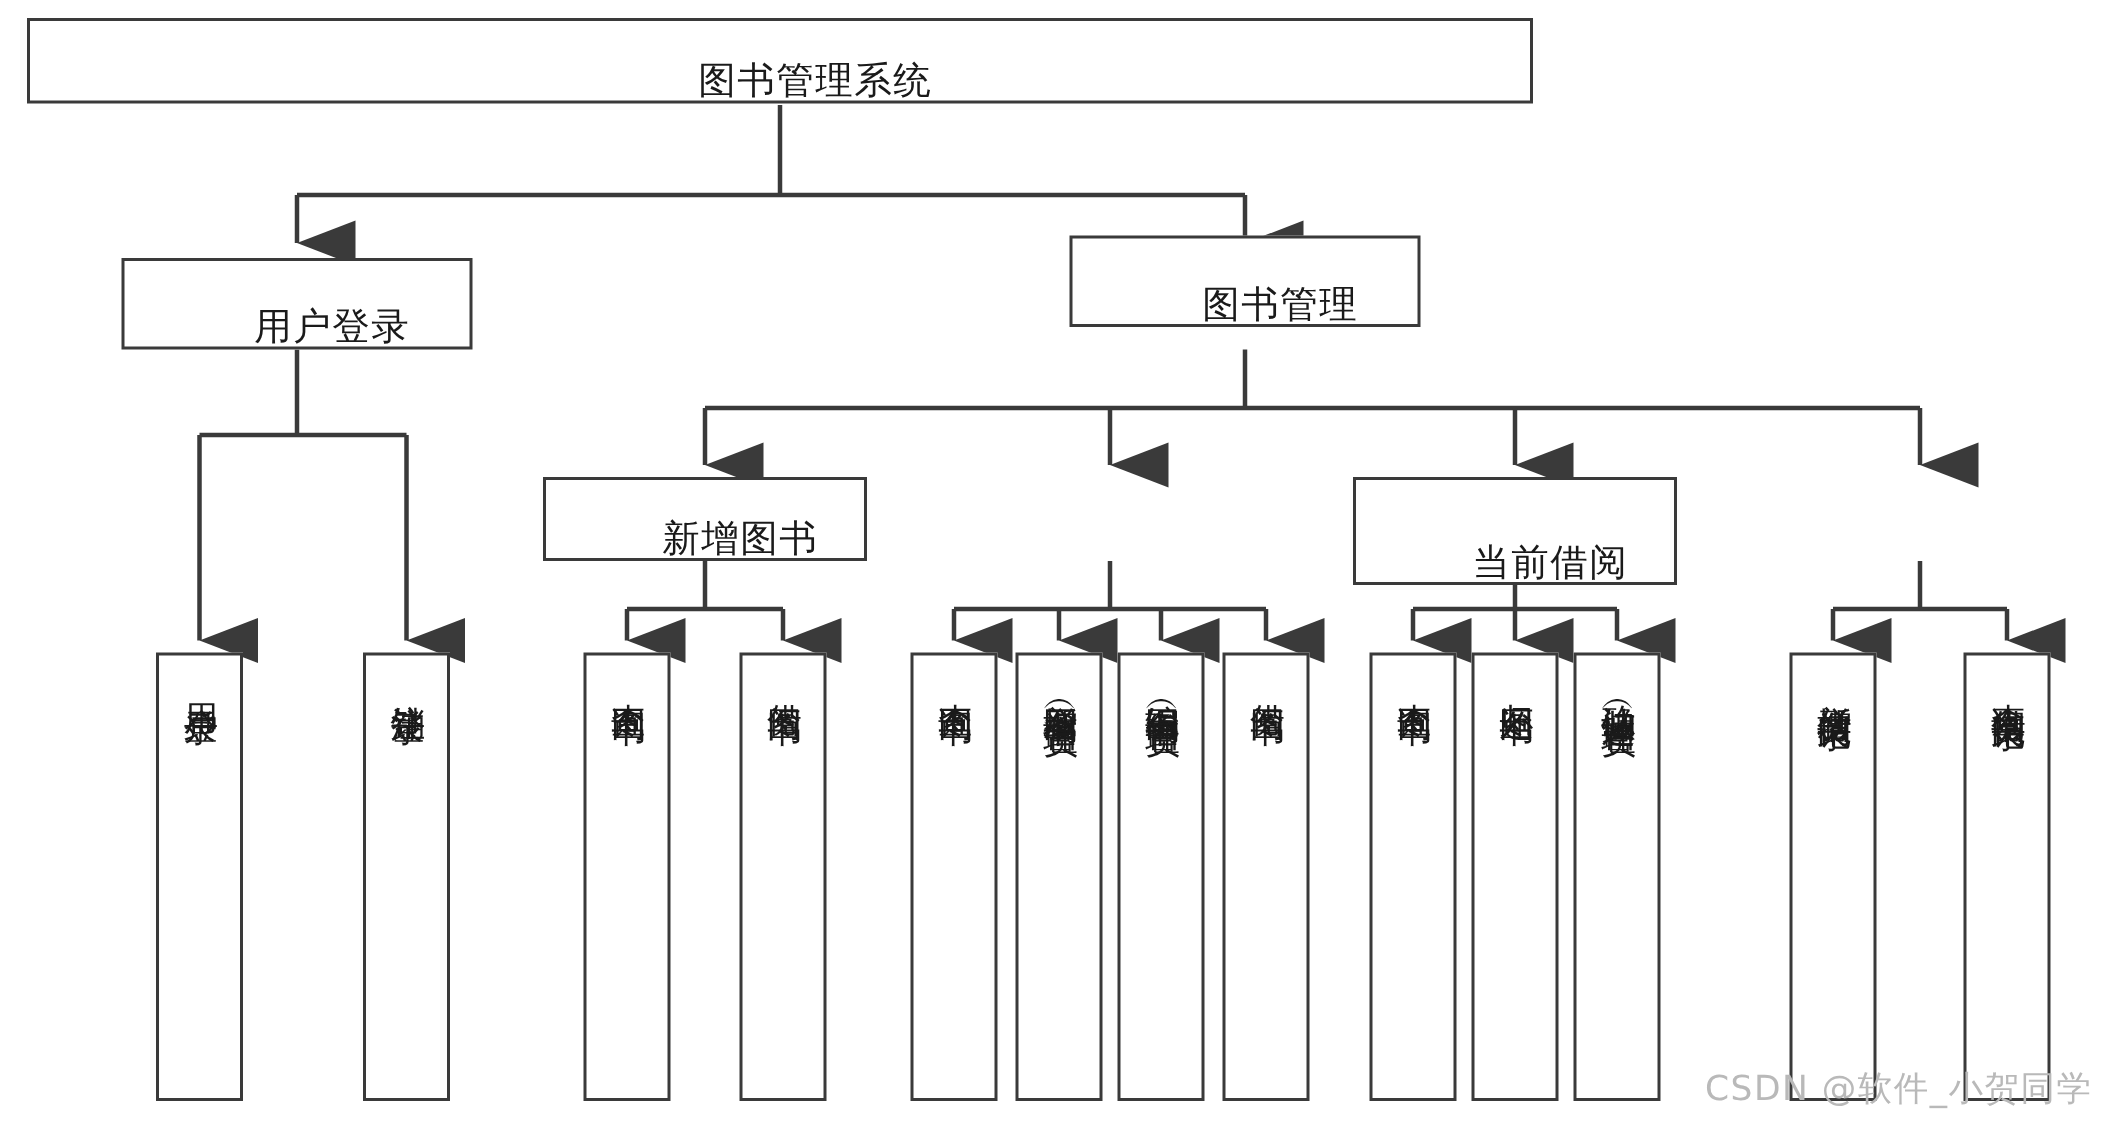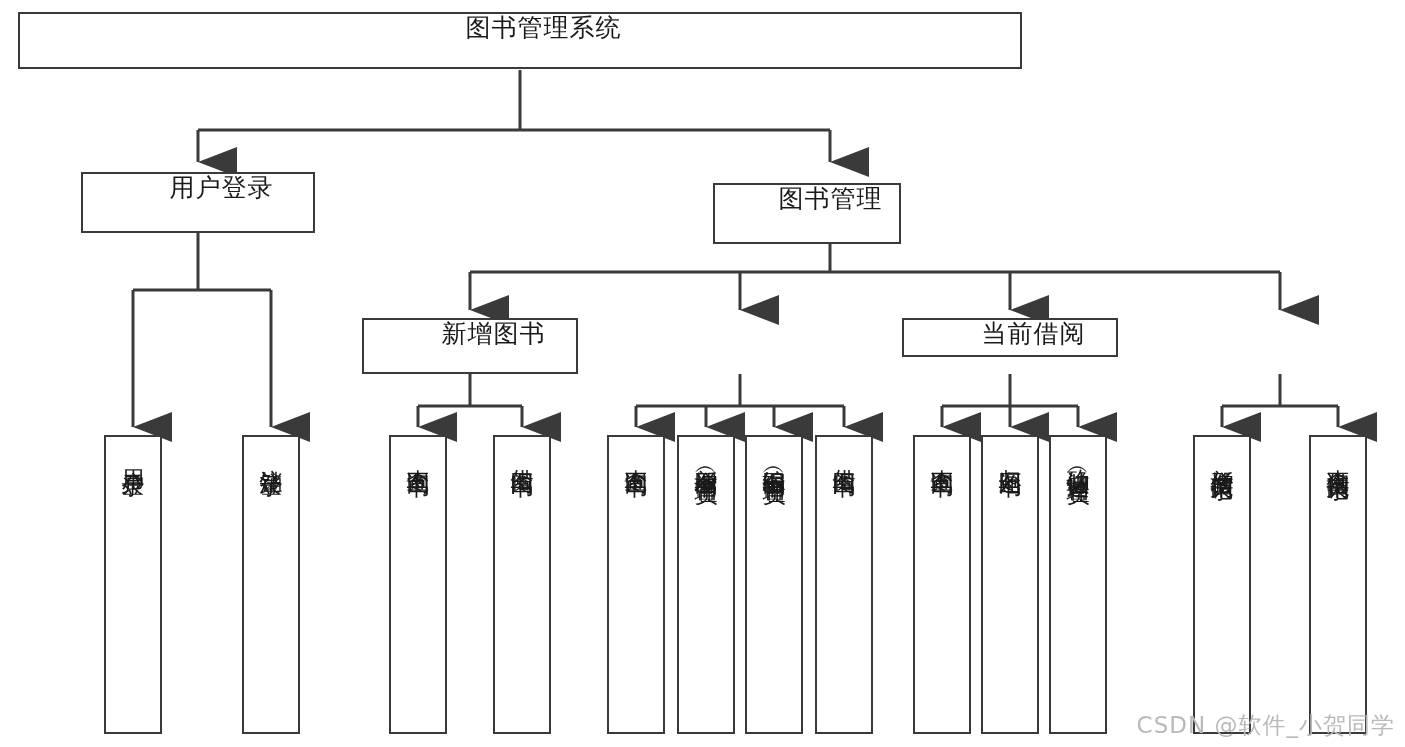--- a/index.html
+++ b/index.html
@@ -25,21 +25,21 @@
     width: 1405px;
     height: 747px;
     pointer-events: none;
   }
   .node {
     position: absolute;
     box-sizing: border-box;
     background: #ffffff;
     border: 2px solid #3a3a3a;
     display: flex;
-    align-items: flex-start;
+    align-items: flex-end;
     justify-content: center;
     color: #1a1a1a;
     z-index: 2;
     padding-left: 47px;
   }
   .node.h-node {
     font-size: 25px;
     line-height: 1.1;
     letter-spacing: 1px;
     white-space: nowrap;
@@ -129,28 +129,28 @@
     </g>
   </svg>
 
   <div class="node h-node" style="left:18px; top:12px; width:1004px; height:57px;">
     <span>图书管理系统</span>
   </div>
 
   <div class="node h-node" style="left:81px; top:172px; width:234px; height:61px;">
     <span>用户登录</span>
   </div>
-  <div class="node h-node" style="left:713px; top:183px; width:188px; height:61px;">
+  <div class="node h-node" style="left:713px; top:157px; width:234px; height:61px;">
     <span>图书管理</span>
   </div>
 
   <div class="node h-node" style="left:362px; top:318px; width:216px; height:56px;">
     <span>新增图书</span>
   </div>
-  <div class="node h-node" style="left:902px; top:318px; width:216px; height:39px;">
+  <div class="node h-node" style="left:902px; top:318px; width:216px; height:72px;">
     <span>当前借阅</span>
   </div>
 
   <div class="node v-node" style="left:104px; top:435px; width:58px; height:299px;">
     <span class="vtext">用户登录</span>
   </div>
   <div class="node v-node" style="left:242px; top:435px; width:58px; height:299px;">
     <span class="vtext">注销登录</span>
   </div>
 

